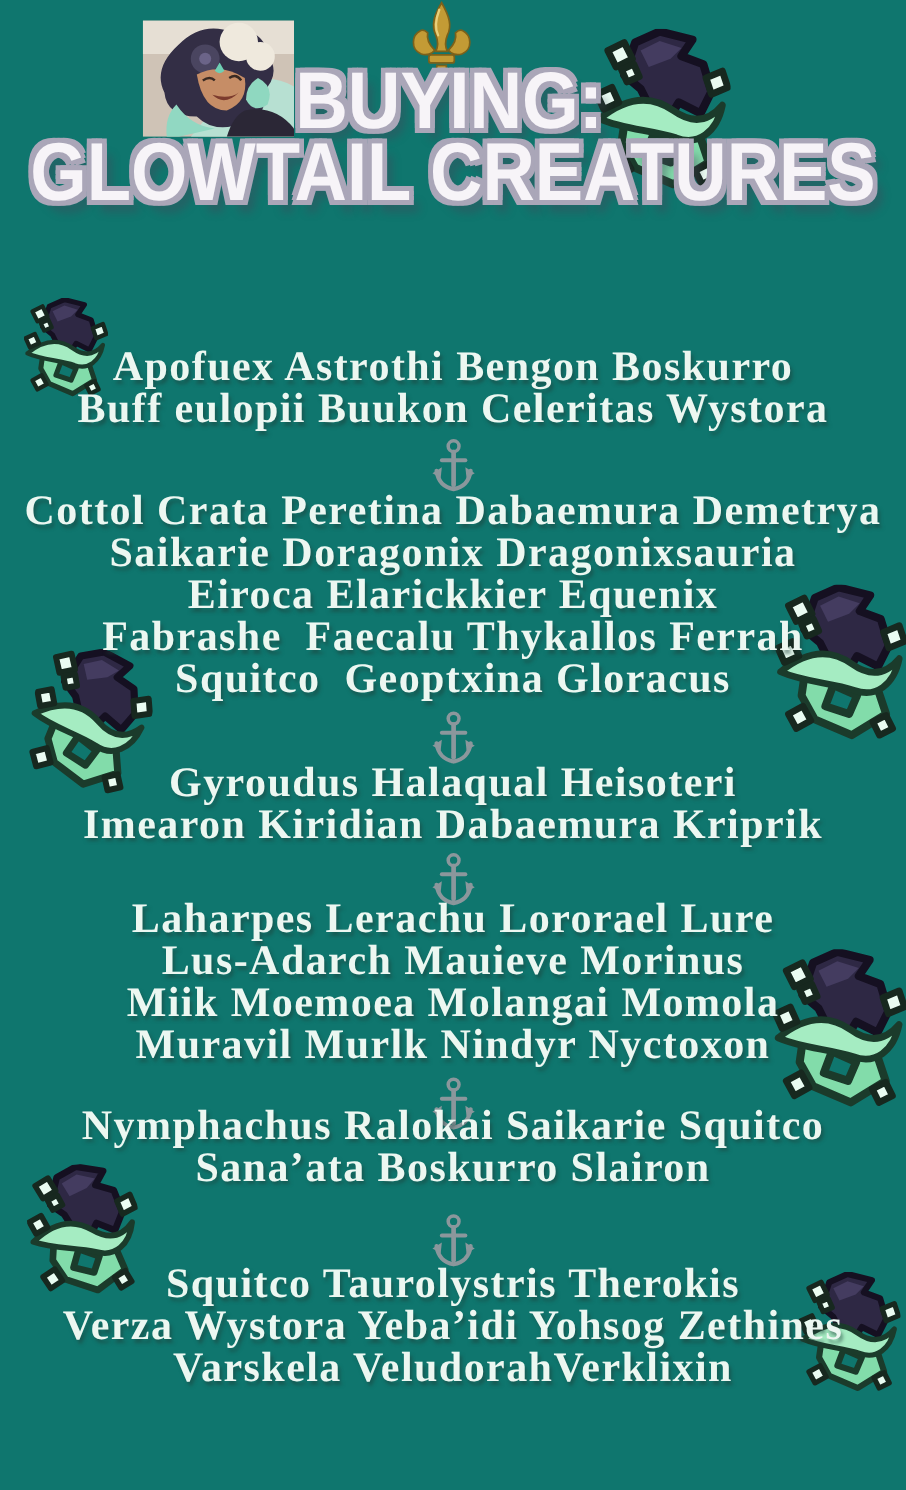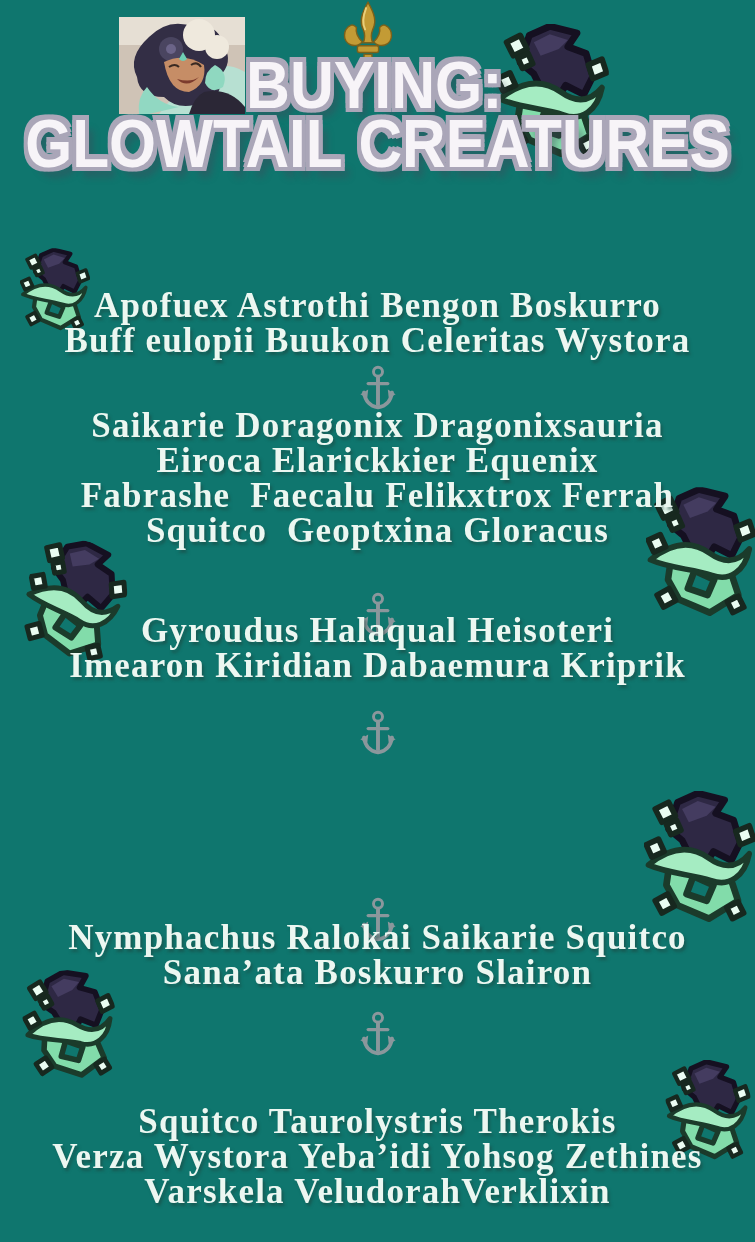--- a/index.html
+++ b/index.html
@@ -171,52 +171,59 @@
   <div class="sec" style="top:288px">
     <div class="line">Apofuex Astrothi Bengon Boskurro</div>
     <div class="line">Buff eulopii Buukon Celeritas Wystora</div>
   </div>
 
   <svg class="anchor" style="top:364px" viewBox="0 0 38 48">
       <use href="#anchorsym"></use>
     </svg>
 
   <div class="sec" style="top:408px">
+    <div class="line">Cottol Crata Peretina Dabaemura Demetrya</div>
     <div class="line">Saikarie Doragonix Dragonixsauria</div>
     <div class="line">Eiroca Elarickkier Equenix</div>
-    <div class="line">Fabrashe  Faecalu Felikxtrox Ferrah</div>
+    <div class="line">Fabrashe  Faecalu Thykallos Ferrah</div>
     <div class="line">Squitco  Geoptxina Gloracus</div>
   </div>
 
   <svg class="anchor" style="top:591px" viewBox="0 0 38 48">
       <use href="#anchorsym"></use>
     </svg>
 
-  <div class="sec" style="top:613px">
+  <div class="sec" style="top:634px">
     <div class="line">Gyroudus Halaqual Heisoteri</div>
     <div class="line">Imearon Kiridian Dabaemura Kriprik</div>
   </div>
 
   <svg class="anchor" style="top:709px" viewBox="0 0 38 48">
       <use href="#anchorsym"></use>
     </svg>
 
+  <div class="sec" style="top:748px">
+    <div class="line">Laharpes Lerachu Lororael Lure</div>
+    <div class="line">Lus-Adarch Mauieve Morinus</div>
+    <div class="line">Miik Moemoea Molangai Momola</div>
+    <div class="line">Muravil Murlk Nindyr Nyctoxon</div>
+  </div>
 
   <svg class="anchor" style="top:896px" viewBox="0 0 38 48">
       <use href="#anchorsym"></use>
     </svg>
 
   <div class="sec" style="top:920px">
     <div class="line">Nymphachus Ralokai Saikarie Squitco</div>
     <div class="line">Sana’ata Boskurro Slairon</div>
   </div>
 
   <svg class="anchor" style="top:1010px" viewBox="0 0 38 48">
       <use href="#anchorsym"></use>
     </svg>
 
-  <div class="sec" style="top:1104px">
+  <div class="sec" style="top:1052px">
     <div class="line">Squitco Taurolystris Therokis</div>
     <div class="line">Verza Wystora Yeba’idi Yohsog Zethines</div>
     <div class="line">Varskela VeludorahVerklixin</div>
   </div>
 
 </div>
 
 </body></html>

